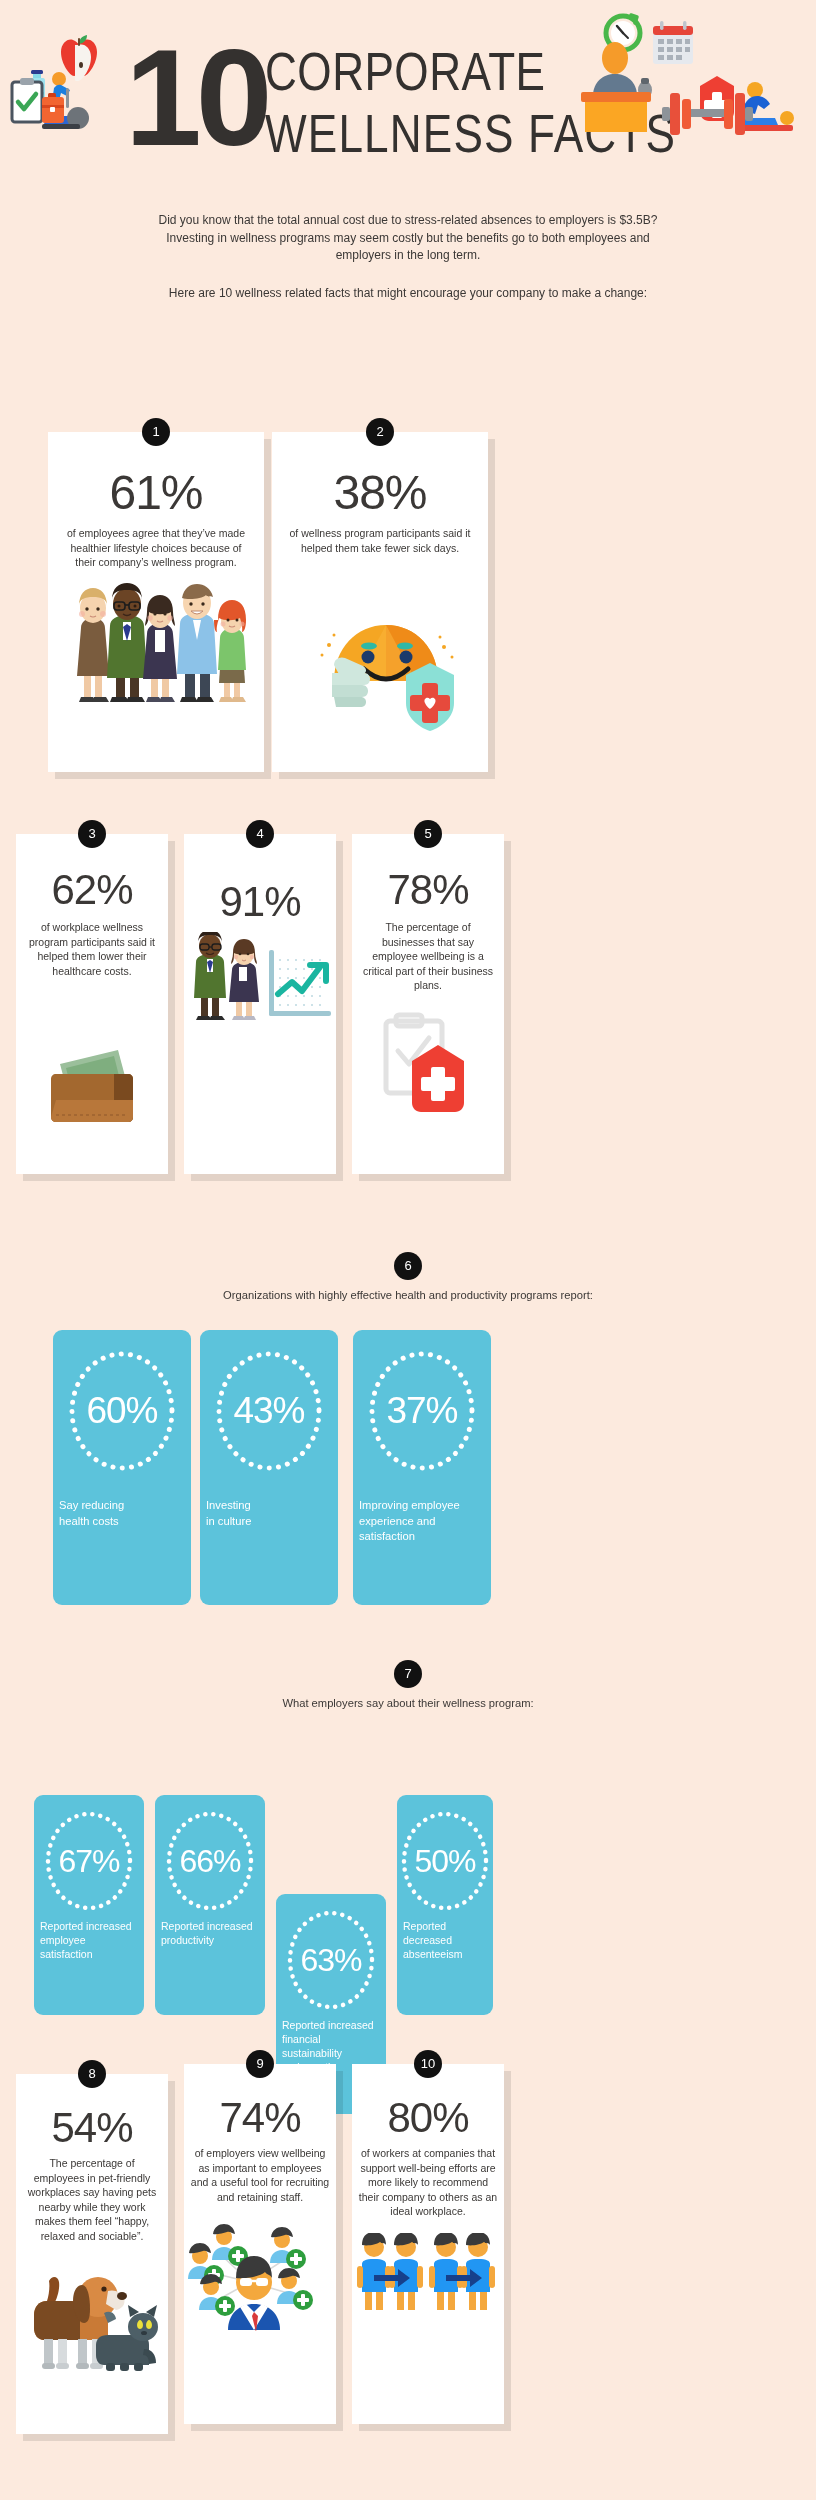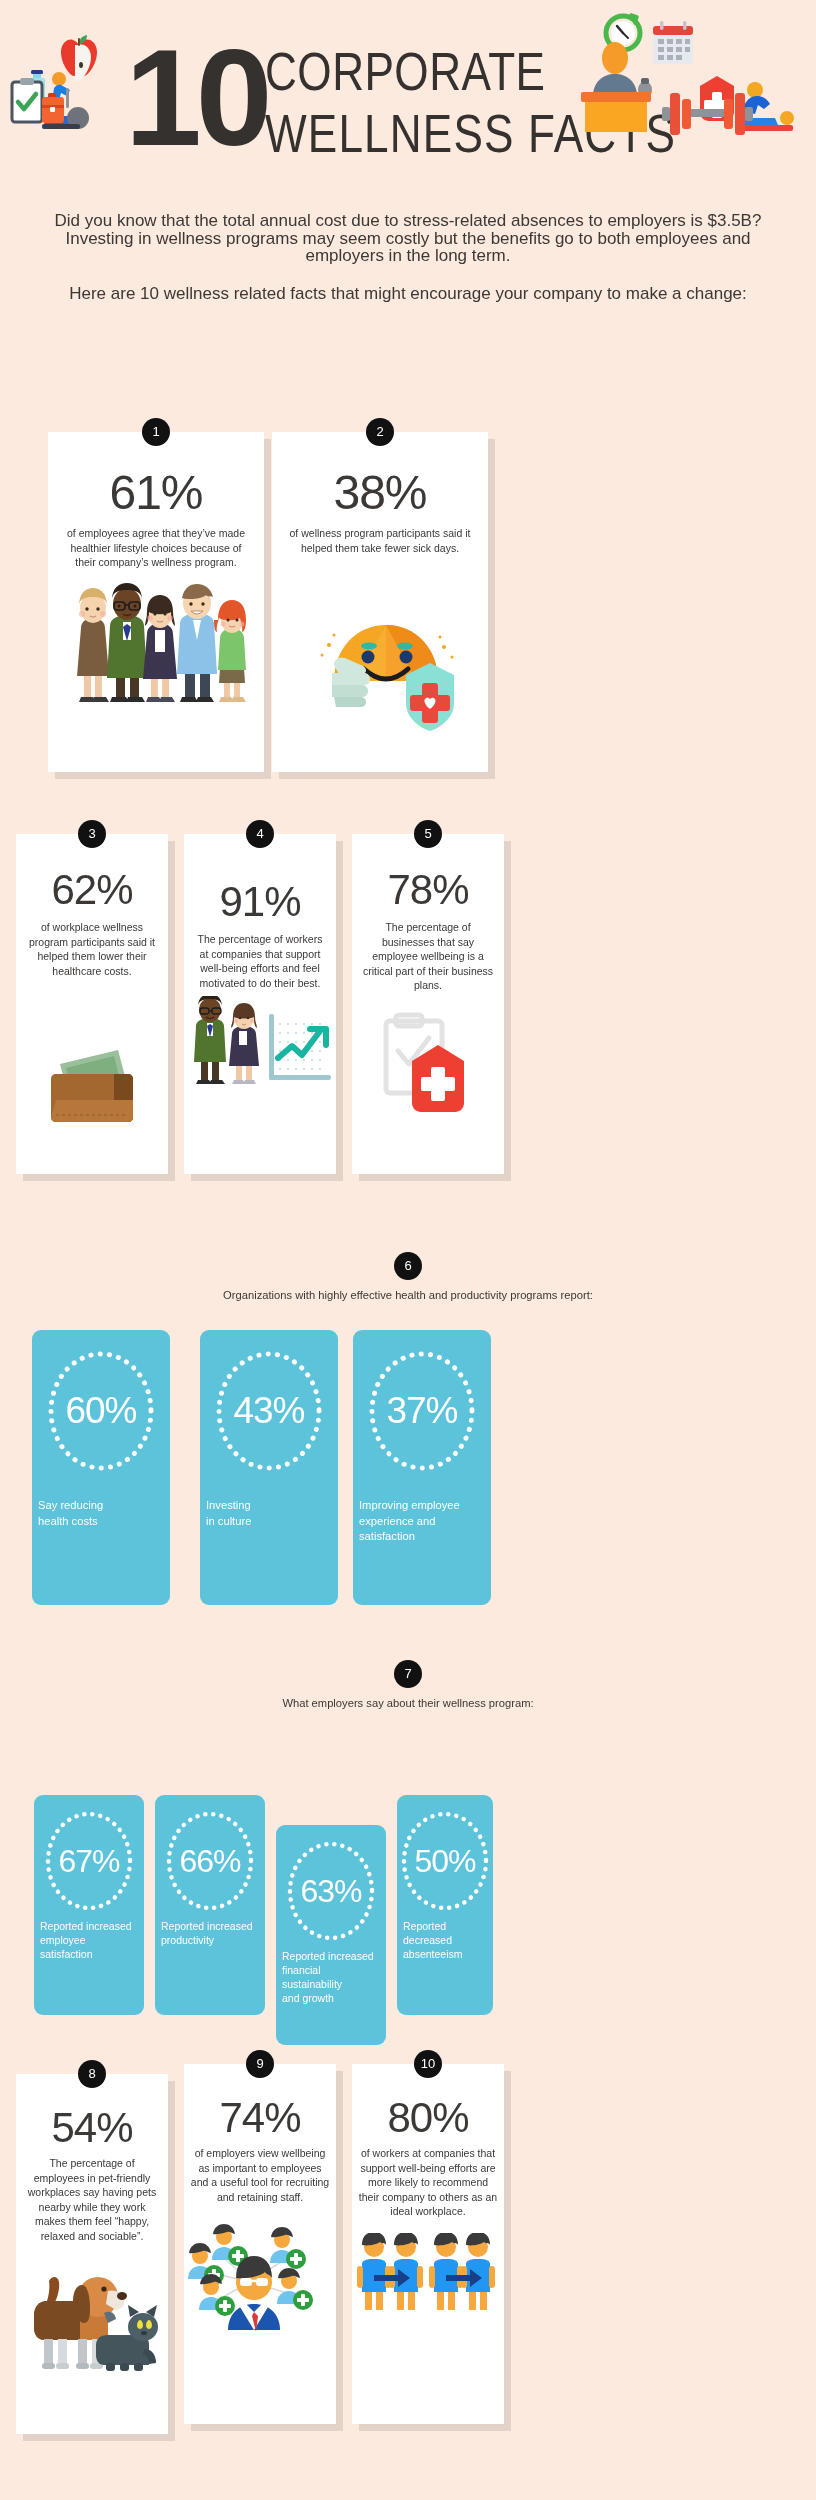--- a/index.html
+++ b/index.html
@@ -64,21 +64,21 @@
 
   
   .intro {
     position: absolute;
     top: 212px;
     left: 48px;
     width: 720px;
     text-align: center;
   }
   .intro p {
-    font-size: 17px;
+    font-size: 12px;
     line-height: 17.5px;
     color: #3b3836;
   }
   .intro .spacer { height: 20px; }
 
   
   .card {
     position: absolute;
     background: #ffffff;
     box-shadow: 7px 7px 0 rgba(0,0,0,0.10);
@@ -443,23 +443,20 @@
       <path d="M40 72h72c3 0 5 2 5 5v38c0 3-2 5-5 5H40c-3 0-5-2-5-5V77c0-3 2-5 5-5z" fill="#a3682f"></path>
       <path d="M98 72h14c3 0 5 2 5 5v38c0 3-2 5-5 5H98z" fill="#7a4a1f"></path>
       <path d="M40 98h77v17c0 3-2 5-5 5H40c-3 0-5-2-5-5z" fill="#b8773a"></path>
       <path d="M40 113h72" stroke="#9c6330" stroke-width="1.4" stroke-dasharray="3 3"></path>
     </svg>
   </div>
 
   <div class="card" style="left:184px; top:834px; width:152px; height:340px;">
     <div class="badge">4</div>
     <div class="pct pct-md" style="margin-top:44px;">91%</div>
-    <div class="blurb" style="margin-top:6px; padding:0 8px;">
-      The percentage of workers at companies that support <b>well-being efforts and feel motivated to do their best.</b>
-    </div>
     <svg class="art" viewBox="0 0 152 95" width="152" height="95" style="margin-top:6px;">
 
       <g>
         <rect x="17" y="64" width="7" height="22" fill="#4a3625"></rect>
           <rect x="28" y="64" width="7" height="22" fill="#4a3625"></rect>
         <path d="M14 84h11l3 4H12z" fill="#2b2b2b"></path>
           <path d="M27 84h11l3 4H25z" fill="#2b2b2b"></path>
         <path d="M12 30c0-5 6-8 14-8s14 3 14 8l2 36H10z" fill="#51752f"></path>
         <rect x="23" y="27" width="6" height="13" fill="#ffffff"></rect>
         <path d="M26 28l3 2-3 11-3-11z" fill="#2b3a8f"></path>
@@ -548,21 +545,21 @@
       <rect x="79" y="60" width="14" height="34" rx="2" fill="#ffffff"></rect>
       <rect x="69" y="70" width="34" height="14" rx="2" fill="#ffffff"></rect>
     </svg>
   </div>
 
   <div class="sec-head" style="top:1252px;">
     <div class="sec-badge">6</div>
     <div class="sec-sub">Organizations with highly effective health and productivity programs report:</div>
   </div>
 
-  <div class="bluecard" style="left:32px; top:1330px; width:138px; height:275px;">
+  <div class="bluecard" style="left:53px; top:1330px; width:138px; height:275px;">
     <svg class="dotring" style="top:18px;" width="112" height="126" viewBox="0 0 112 126">
       <ellipse cx="56" cy="63" rx="50" ry="57" fill="none" stroke="#ffffff" stroke-width="5" stroke-linecap="round" stroke-dasharray="0.1 9.2"></ellipse>
     </svg>
     <div class="bpct" style="top:62px;">60%</div>
     <div class="blabel" style="top:168px;">Say reducing<br>health costs</div>
   </div>
 
   <div class="bluecard" style="left:200px; top:1330px; width:138px; height:275px;padding-left:10px;">
     <svg class="dotring" style="top:18px;" width="112" height="126" viewBox="0 0 112 126">
       <ellipse cx="56" cy="63" rx="50" ry="57" fill="none" stroke="#ffffff" stroke-width="5" stroke-linecap="round" stroke-dasharray="0.1 9.2"></ellipse>
@@ -593,21 +590,21 @@
   </div>
 
   <div class="bluecard" style="left:155px; top:1795px; width:110px; height:220px;">
     <svg class="dotring" style="top:14px;" width="92" height="104" viewBox="0 0 92 104">
       <ellipse cx="46" cy="52" rx="41" ry="47" fill="none" stroke="#ffffff" stroke-width="4.5" stroke-linecap="round" stroke-dasharray="0.1 8"></ellipse>
     </svg>
     <div class="bpct" style="top:50px; font-size:32px; line-height:32px;">66%</div>
     <div class="blabel" style="top:124px; font-size:10.5px; line-height:14px;">Reported increased<br>productivity</div>
   </div>
 
-  <div class="bluecard" style="left:276px; top:1825px; width:110px; height:220px;">
+  <div class="bluecard" style="left:276px; top:1894px; width:110px; height:220px;">
     <svg class="dotring" style="top:14px;" width="92" height="104" viewBox="0 0 92 104">
       <ellipse cx="46" cy="52" rx="41" ry="47" fill="none" stroke="#ffffff" stroke-width="4.5" stroke-linecap="round" stroke-dasharray="0.1 8"></ellipse>
     </svg>
     <div class="bpct" style="top:50px; font-size:32px; line-height:32px;">63%</div>
     <div class="blabel" style="top:124px; font-size:10.5px; line-height:14px;">Reported increased<br>financial<br>sustainability<br>and growth</div>
   </div>
 
   <div class="bluecard" style="left:397px; top:1795px; width:96px; height:220px;">
     <svg class="dotring" style="top:14px;" width="92" height="104" viewBox="0 0 92 104">
       <ellipse cx="46" cy="52" rx="41" ry="47" fill="none" stroke="#ffffff" stroke-width="4.5" stroke-linecap="round" stroke-dasharray="0.1 8"></ellipse>

